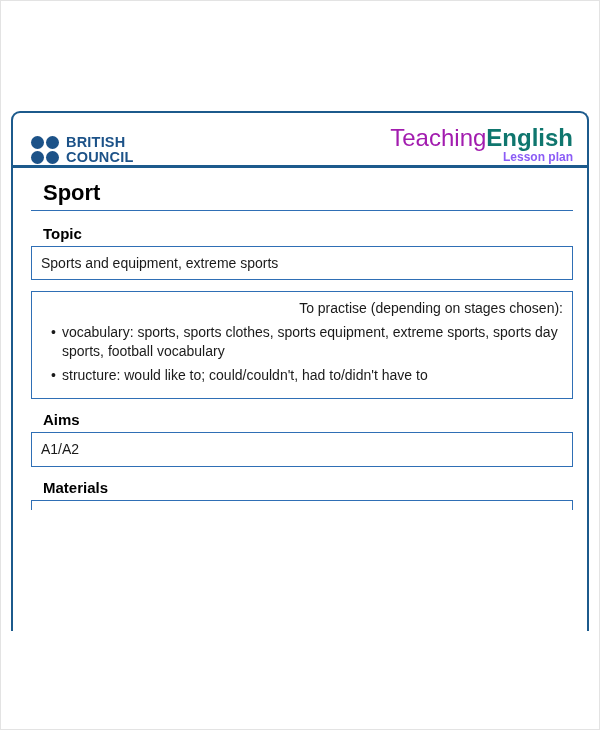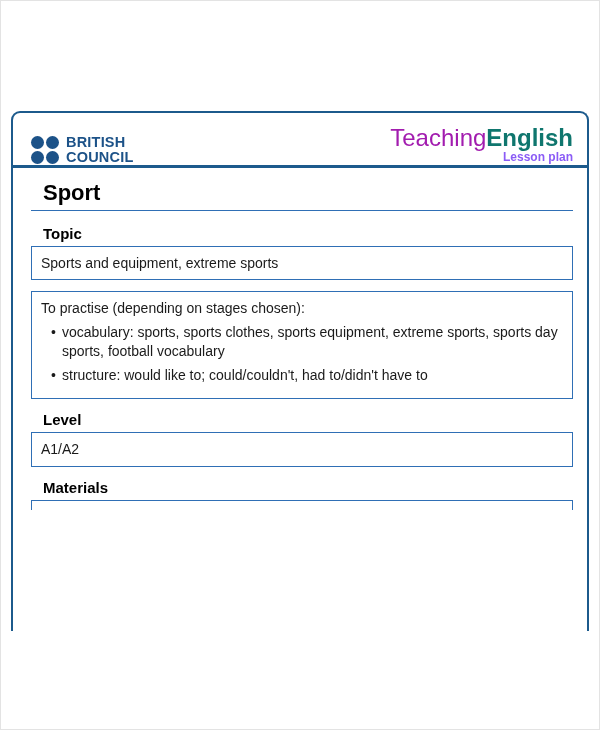--- a/index.html
+++ b/index.html
@@ -129,21 +129,21 @@
     padding: 6px 9px;
     font-size: 14px;
     color: #1a1a1a;
     line-height: 1.45;
     box-sizing: border-box;
     min-height: 26px;
   }
 
   .field-box.tall { padding-bottom: 8px; }
 
-  .aims-intro { margin: 0 0 2px 0; }
+  .aims-intro { margin: 0 0 2px 0; text-align: right; }
 
   ul.aims-list {
     margin: 0;
     padding-left: 21px;
     list-style: none;
   }
   ul.aims-list li {
     position: relative;
     margin: 4px 0;
     line-height: 1.42;
@@ -206,21 +206,21 @@
         <div class="aims-intro">To practise (depending on stages chosen):</div>
         <ul class="aims-list">
           <li>vocabulary: sports, sports clothes, sports equipment, extreme sports, sports day sports, football vocabulary</li>
           <li>structure: would like to; could/couldn't, had to/didn't have to</li>
         </ul>
       </div>
     </div>
 
 
     <div class="field">
-      <div class="field-label">Level</div>
+      <div class="field-label">Aims</div>
       <div class="field-box">A1/A2</div>
     </div>
 
 
     <div class="field">
       <div class="field-label">Materials</div>
       <div class="field-box clipped"></div>
     </div>
 
   </div>

